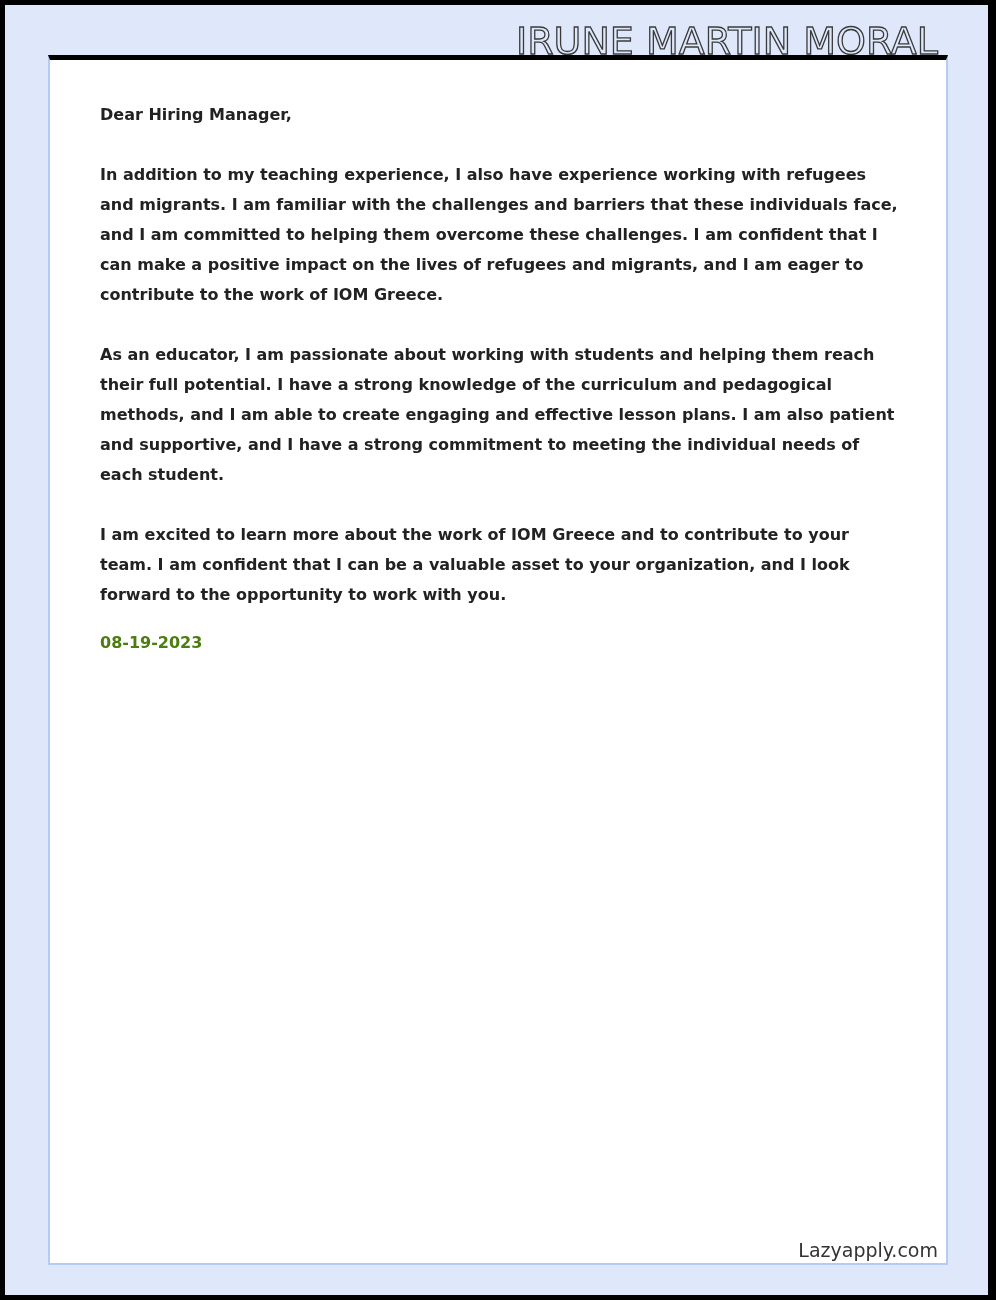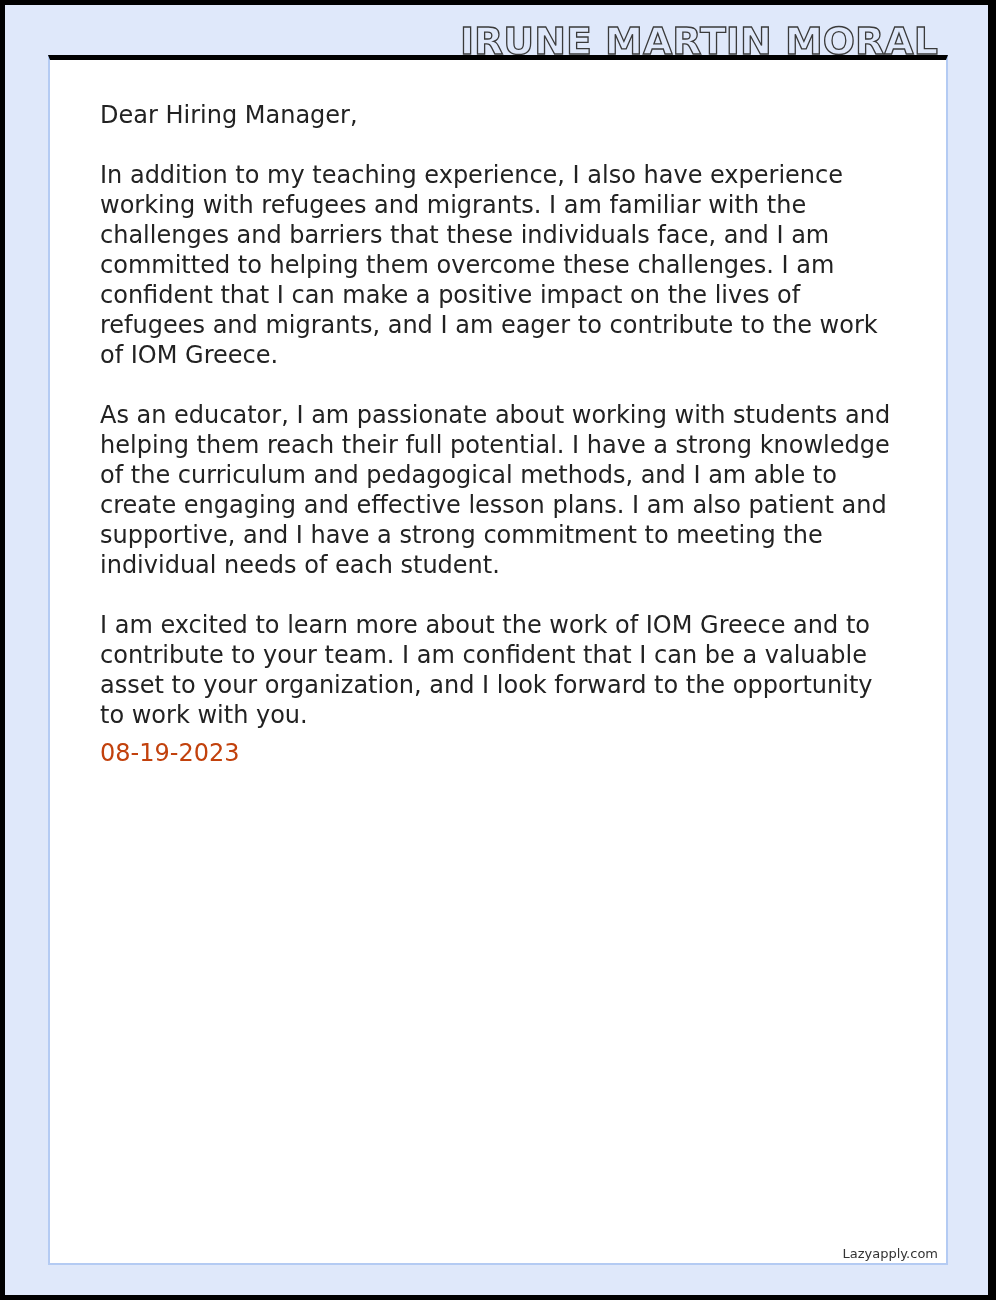--- a/index.html
+++ b/index.html
@@ -13,44 +13,44 @@
   .frame {
     position: absolute; left: 5px; top: 5px; width: 983px; height: 1290px;
     background: #dfe8fa;
   }
   .name {
     position: absolute; right: 50px; top: 14px;
     font-family: "DejaVu Sans", sans-serif;
     font-size: 38px; letter-spacing: 0px;
     color: #dfe8fa;
     -webkit-text-stroke: 1.3px #3a3a3a;
-    font-weight: bold;
+    font-weight: normal;
     white-space: nowrap;
     line-height: 44px;
   }
   .page {
     position: absolute; left: 48px; top: 55px; width: 896px; height: 1203px;
     background: #fff;
     border-top: 5px solid #000;
     border-left: 2px solid #b4cbf3;
     border-right: 2px solid #b4cbf3;
     border-bottom: 2px solid #b4cbf3;
     box-sizing: content-box;
   }
   .content {
     position: absolute; left: 50px; top: 40px; width: 800px;
-    font-size: 24px; line-height: 30px; color: #222;
+    font-size: 16px; line-height: 30px; color: #222; font-weight: bold;
   }
   .content p { margin: 0 0 30px 0; }
   .content p.salutation { margin-bottom: 30px; }
-  .content p.last { margin-bottom: 8px; }
-  .date { color: #c2410c; }
+  .content p.last { margin-bottom: 18px; }
+  .date { color: #4d7c0f; }
   .footer {
     position: absolute; right: 8px; bottom: 2px;
-    font-size: 13px; color: #333;
+    font-size: 19px; color: #333;
   }
 </style>
 </head>
 <body>
 
 <div class="frame">
   <div class="name">IRUNE MARTIN MORAL</div>
 </div>
 
 <div class="page">

